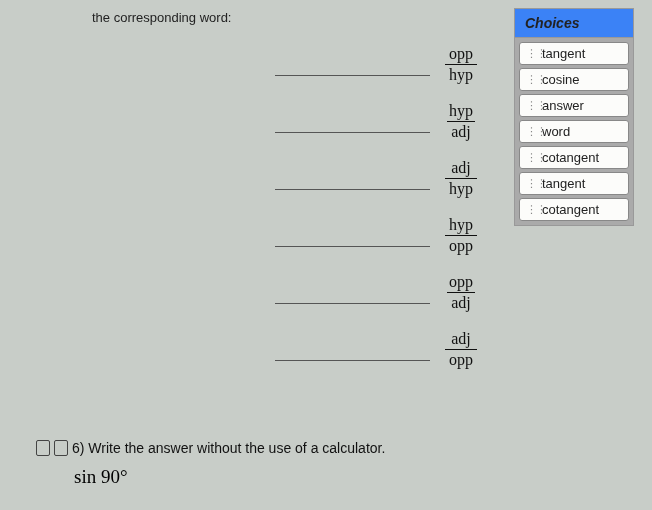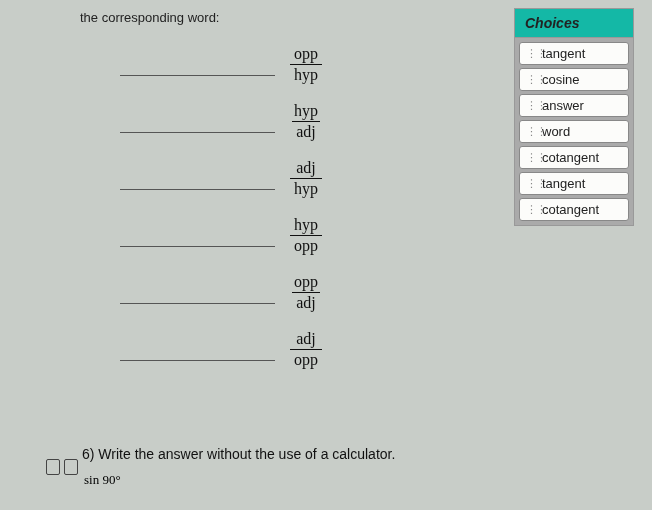--- a/index.html
+++ b/index.html
@@ -5,37 +5,38 @@
     * { margin: 0; padding: 0; box-sizing: border-box; }
     body {
       font-family: Arial, sans-serif;
       background: #c8cdc8;
       width: 652px;
       height: 510px;
       position: relative;
       overflow: hidden;
     }
     .main-area {
-      padding: 10px 20px;
+      padding: 10px 32px;
       position: relative;
     }
     .instruction {
       font-size: 13px;
       color: #222;
       margin-left: 60px;
       margin-bottom: 20px;
     }
     .ratios-column {
       margin-left: 100px;
       margin-top: 10px;
     }
     .ratio-row {
       display: flex;
       align-items: center;
       margin-bottom: 18px;
+      justify-content: center;
     }
     .drop-line {
       width: 155px;
       border-bottom: 1px solid #555;
       height: 22px;
       margin-right: 15px;
     }
     .fraction {
       display: inline-flex;
       flex-direction: column;
@@ -51,21 +52,21 @@
       border-top: 1px solid #111;
       padding: 1px 4px 0 4px;
     }
     .choices-panel {
       position: absolute;
       right: 18px;
       top: 8px;
       width: 120px;
     }
     .choices-header {
-      background: #14b8a6;
+      background: #3b82f6;
       font-weight: bold;
       font-style: italic;
       font-size: 14px;
       padding: 6px 10px;
       border: 1px solid #999;
       color: #222;
     }
     .choices-list {
       background: #aaa;
       padding: 4px;
@@ -89,38 +90,38 @@
       display: inline-block;
       width: 10px;
       margin-right: 6px;
       color: #888;
       font-size: 11px;
       letter-spacing: -1px;
     }
     .question6 {
       position: absolute;
       bottom: 22px;
-      left: 46px;
+      left: 36px;
       display: flex;
-      align-items: center;
+      align-items: flex-start;
       gap: 4px;
     }
     .q6-icon {
       width: 14px;
       height: 16px;
       border: 1.5px solid #444;
       border-radius: 2px;
     }
     .q6-text {
       font-size: 14px;
       color: #111;
     }
     .q6-expr {
       font-family: 'Times New Roman', serif;
-      font-size: 13px;
+      font-size: 19px;
       margin-top: 10px;
       margin-left: 2px;
     }
     .q6-wrapper { display: flex; flex-direction: column; }
   </style>
 </head>
 <body>
 
 <div class="main-area">
   <div class="instruction">the corresponding word:</div>

